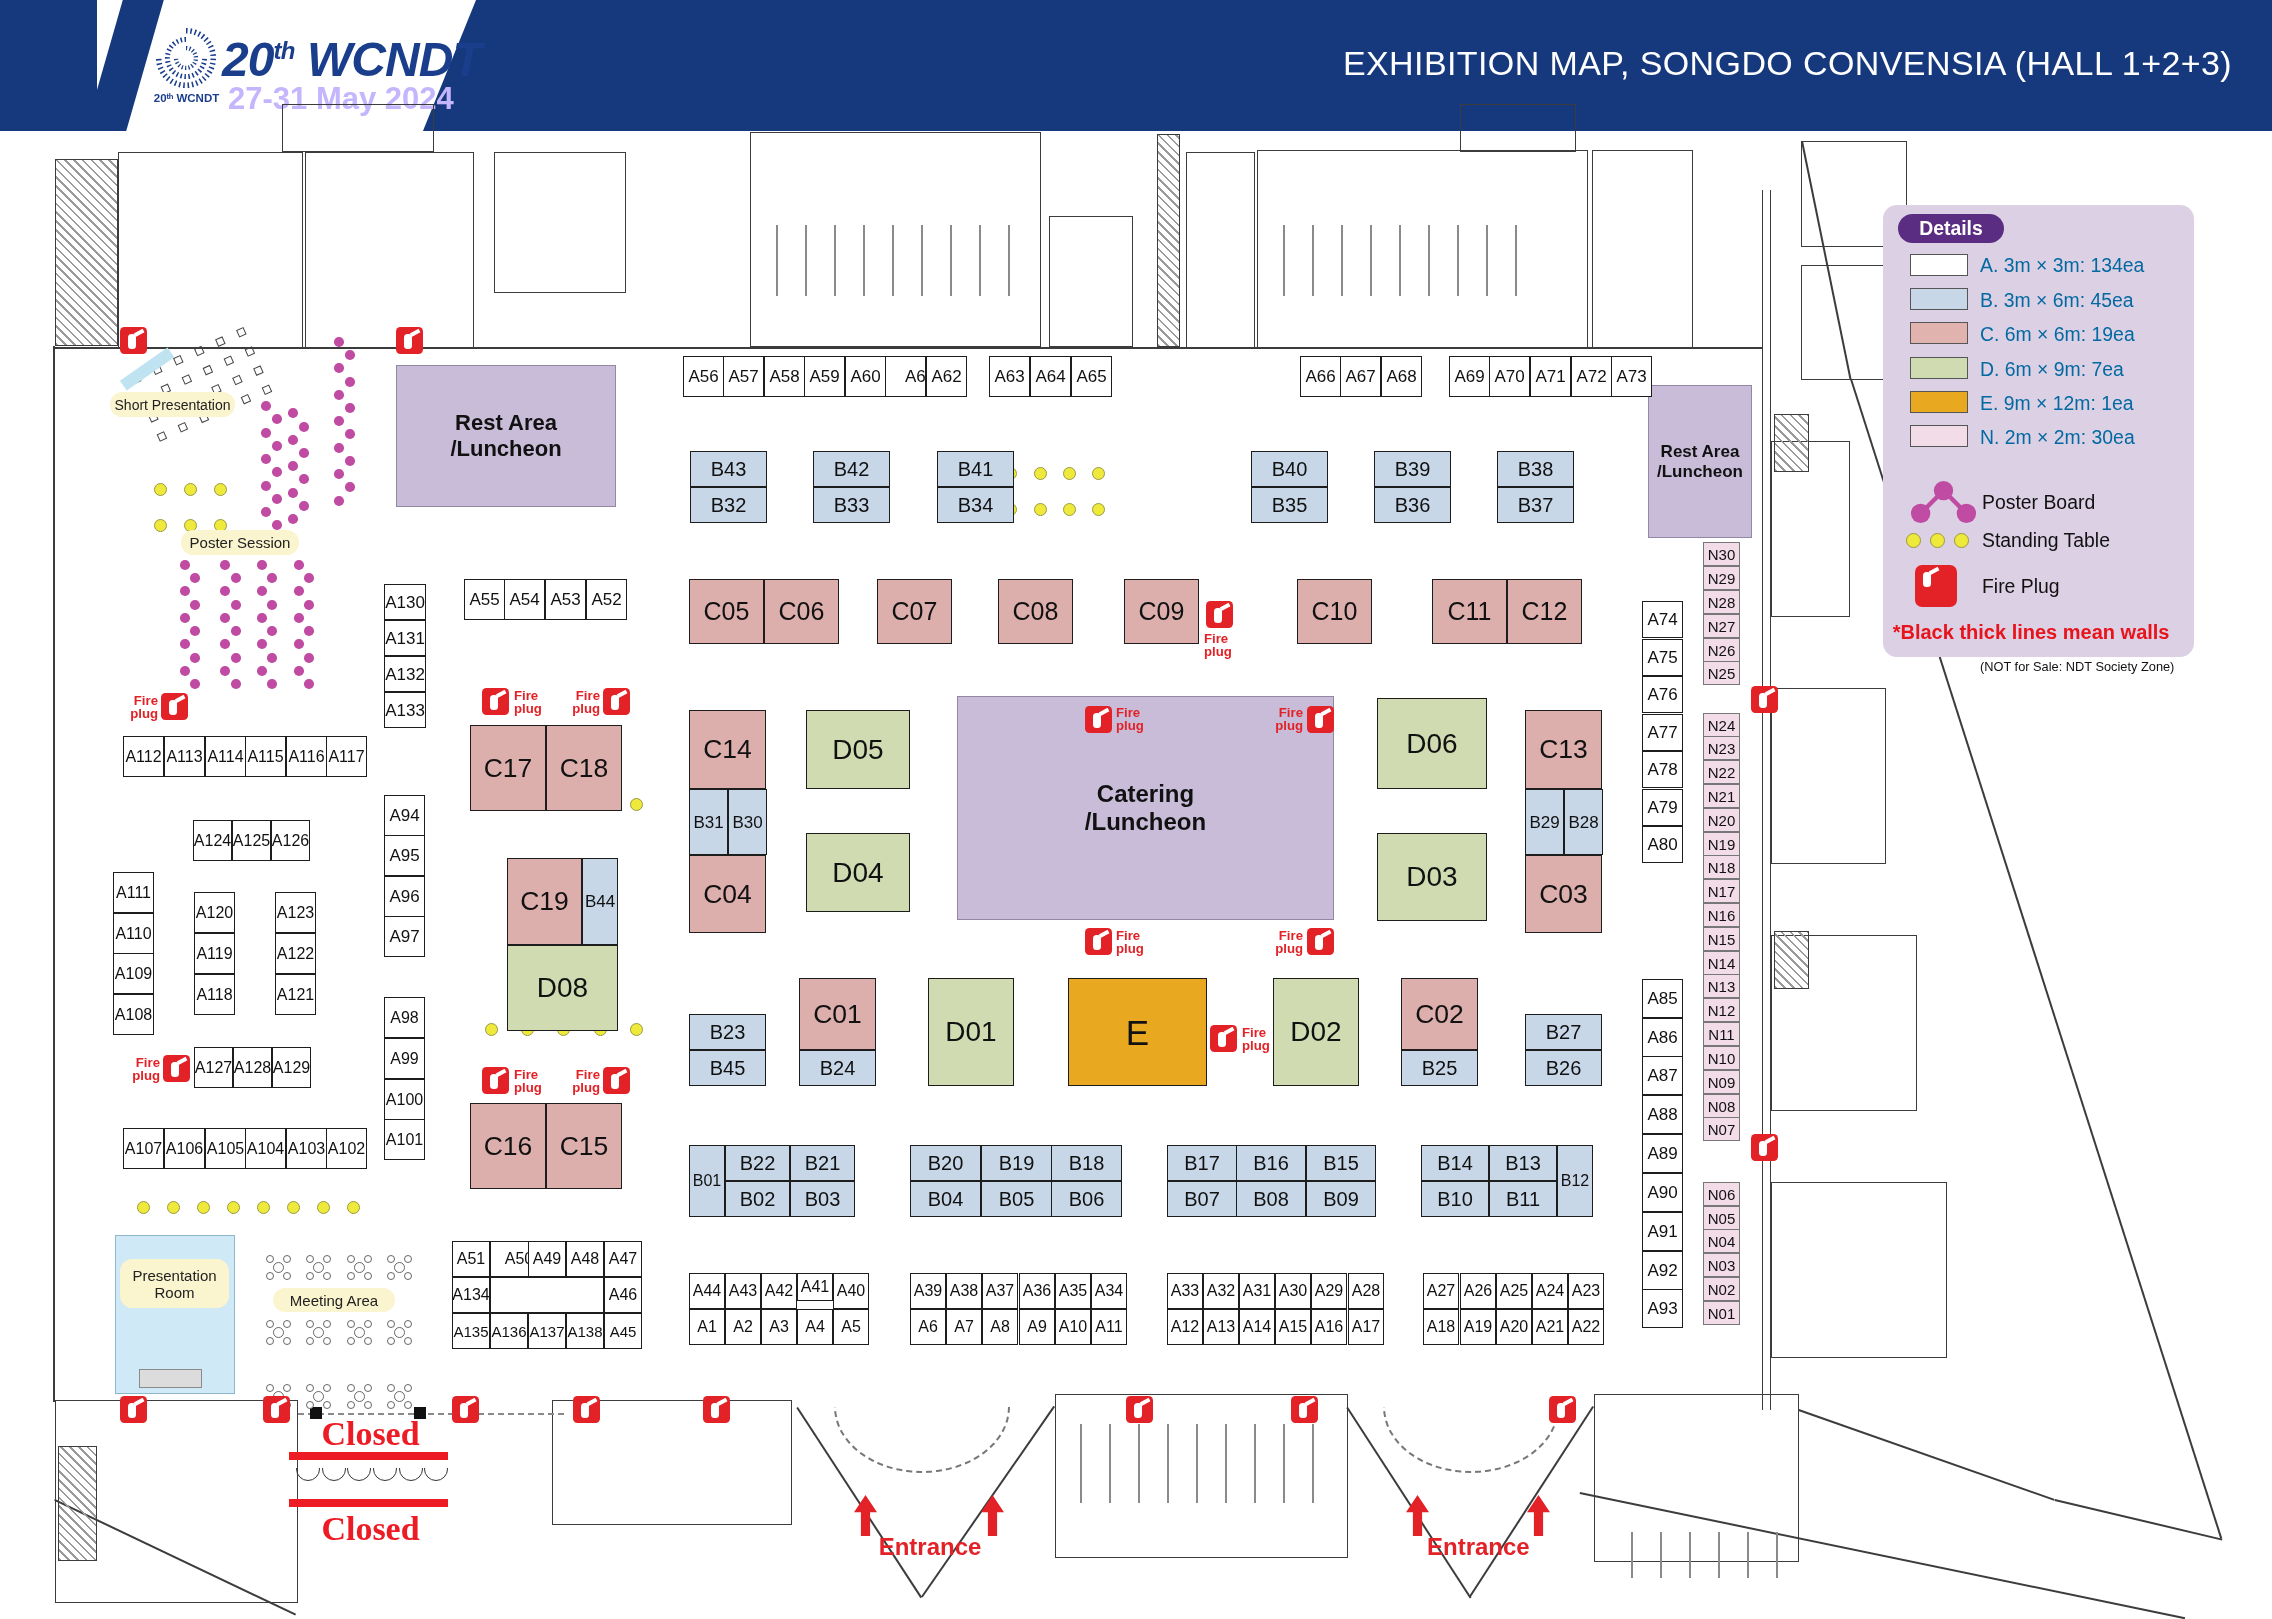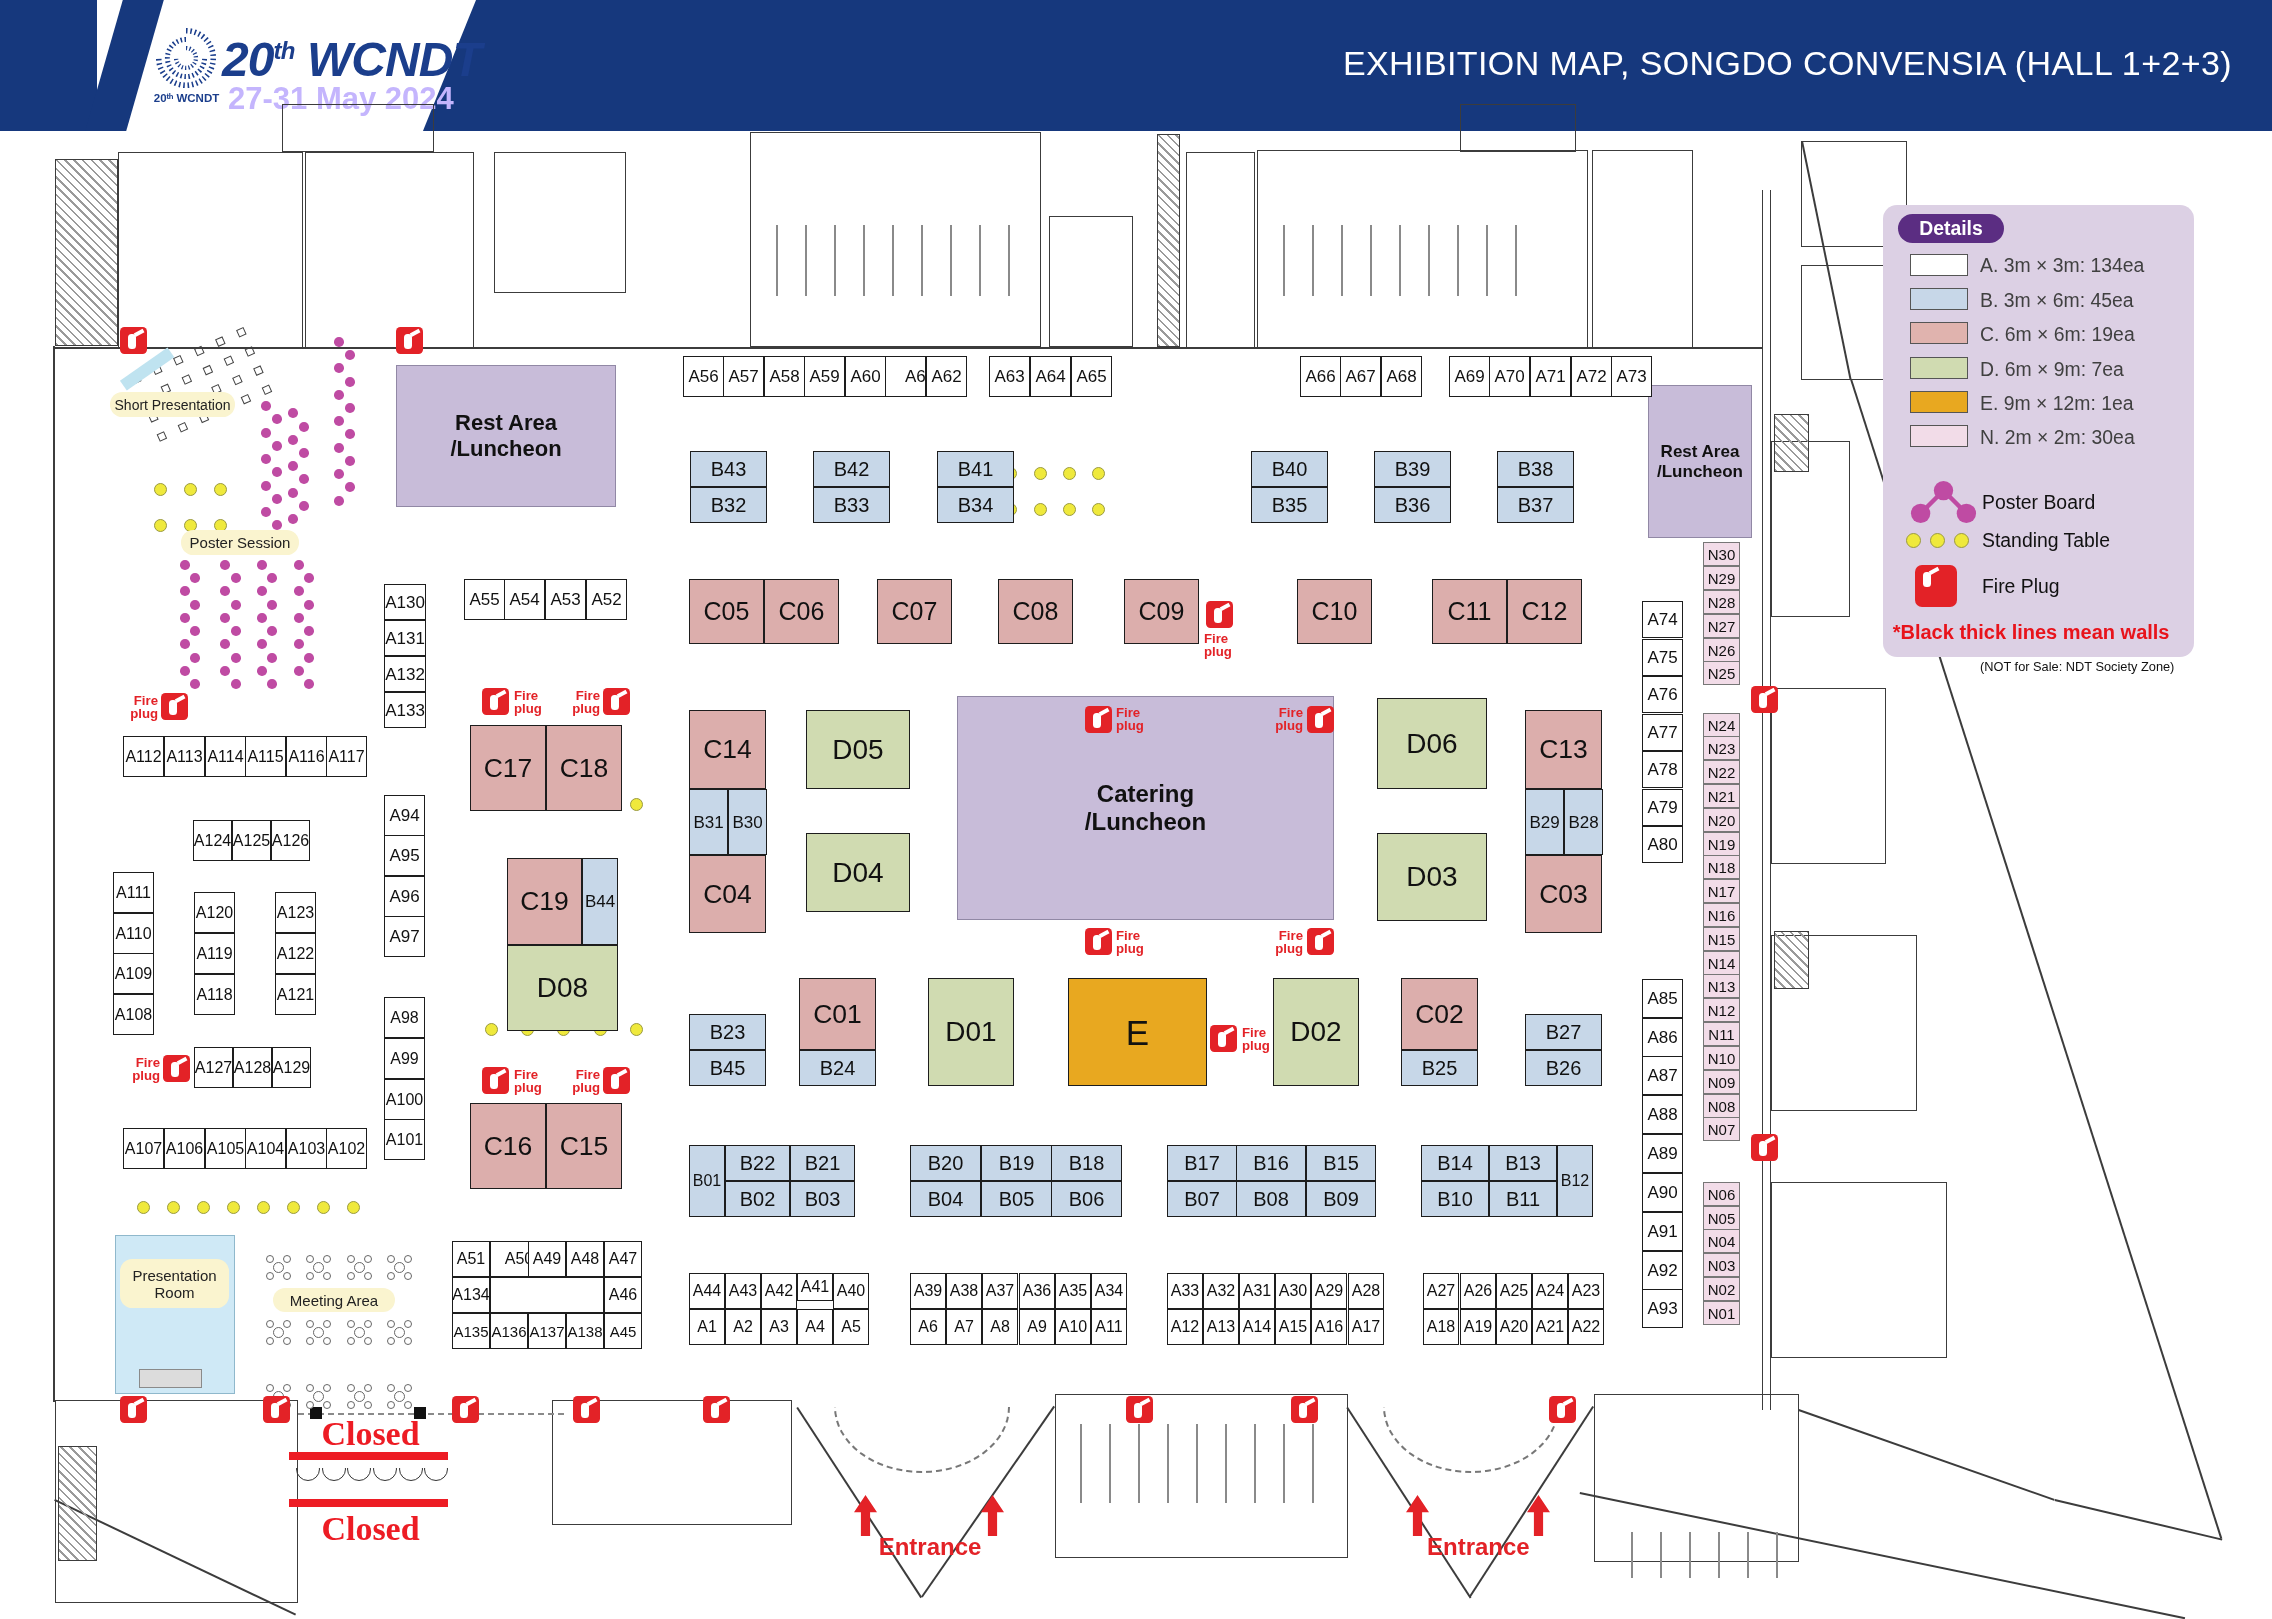--- a/index.html
+++ b/index.html
@@ -14,21 +14,21 @@
   #logo-sub{position:absolute;left:146px;top:92px;width:81px;text-align:center;color:#1b3e8c;font-weight:bold;font-size:11.5px;}
   #logo-big{position:absolute;left:222px;top:26.5px;color:#1b3e8c;font-weight:bold;font-size:48px;letter-spacing:-0.9px;line-height:48px;font-style:italic;}
   #logo-big .sup{font-size:24px;vertical-align:super;}
   #logo-date{position:absolute;left:228px;top:81px;color:#c4b5fd;font-weight:bold;font-size:31px;}
   #hdr-title{position:absolute;right:41px;top:44px;color:#fff;font-size:34px;letter-spacing:0.4px;}
   
   #legend{position:absolute;left:1883px;top:205px;width:311px;height:452px;background:#dcd0e4;border-radius:14px;z-index:50;}
   #legend-pill{position:absolute;left:15px;top:8.8px;width:106px;height:29px;background:#5b2d82;color:#fff;
      border-radius:15px;display:flex;align-items:center;justify-content:center;font-weight:bold;font-size:19.4px;}
   .lg-swatch{position:absolute;left:26.5px;width:58px;height:22px;border:1.3px solid #555;box-sizing:border-box;}
-  .lg-label{position:absolute;left:97px;font-size:19.4px;color:#404040;white-space:nowrap;}
+  .lg-label{position:absolute;left:97px;font-size:19.4px;color:#0369a1;white-space:nowrap;}
   #lg-note-n{position:absolute;left:97px;top:454px;font-size:12.8px;color:#111;white-space:nowrap;}
   #lg-poster-label,#lg-table-label,#lg-fire-label{position:absolute;left:99px;font-size:19.4px;color:#111;}
   #lg-wallnote{position:absolute;left:9.7px;top:416px;font-size:20px;font-weight:bold;color:#e8131b;white-space:nowrap;}
   
   .booth{position:absolute;display:flex;align-items:center;justify-content:center;border:1.8px solid #1d1d1d;
      box-sizing:border-box;color:#111;z-index:10;line-height:1;}
   .booth.N{border:1.3px solid #777;z-index:9;}
   .area{position:absolute;display:flex;align-items:center;justify-content:center;border:0.9px solid #9188a5;
      box-sizing:border-box;color:#111;font-weight:bold;text-align:center;white-space:pre-line;z-index:6;}
   .pill{position:absolute;background:#faf4cf;border-radius:12.3px;display:flex;align-items:center;justify-content:center;

